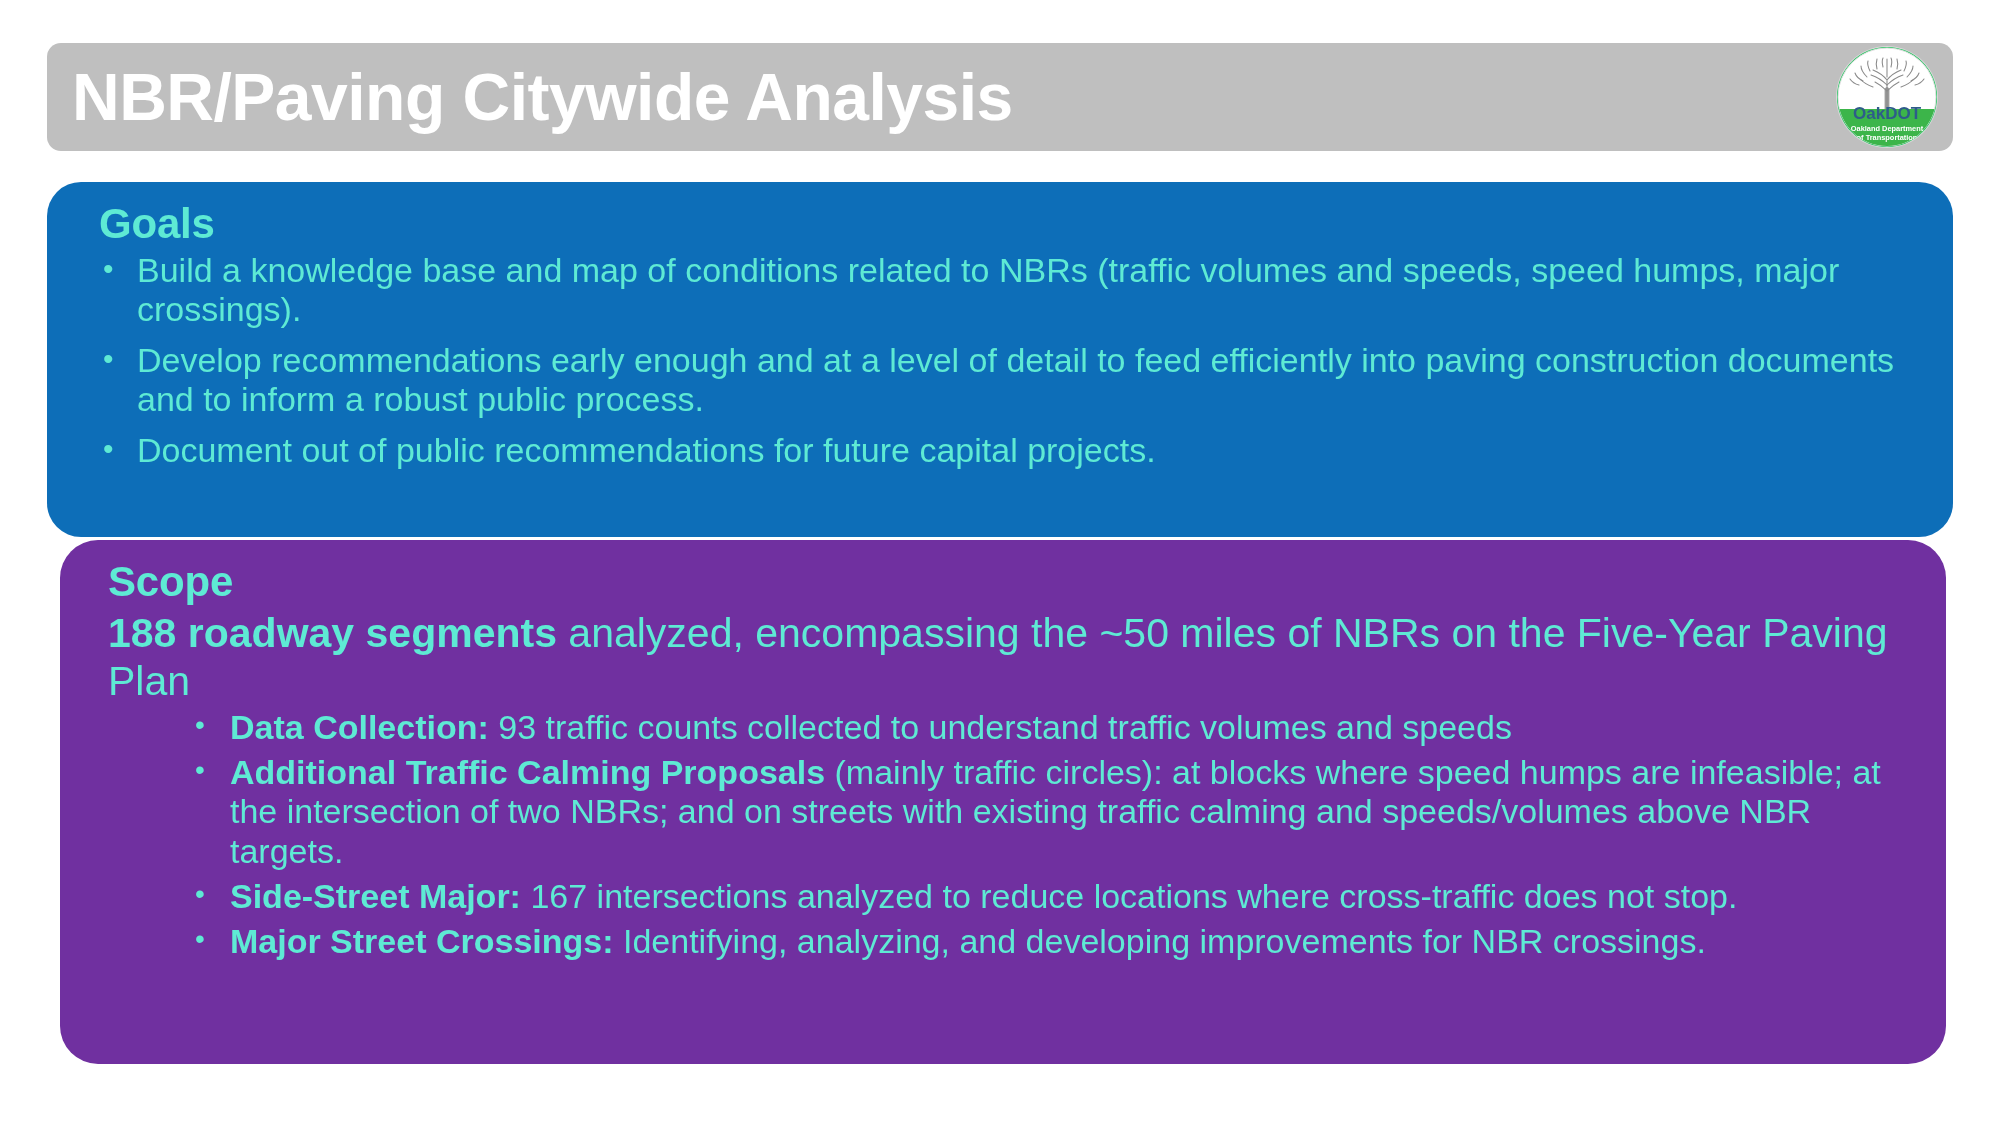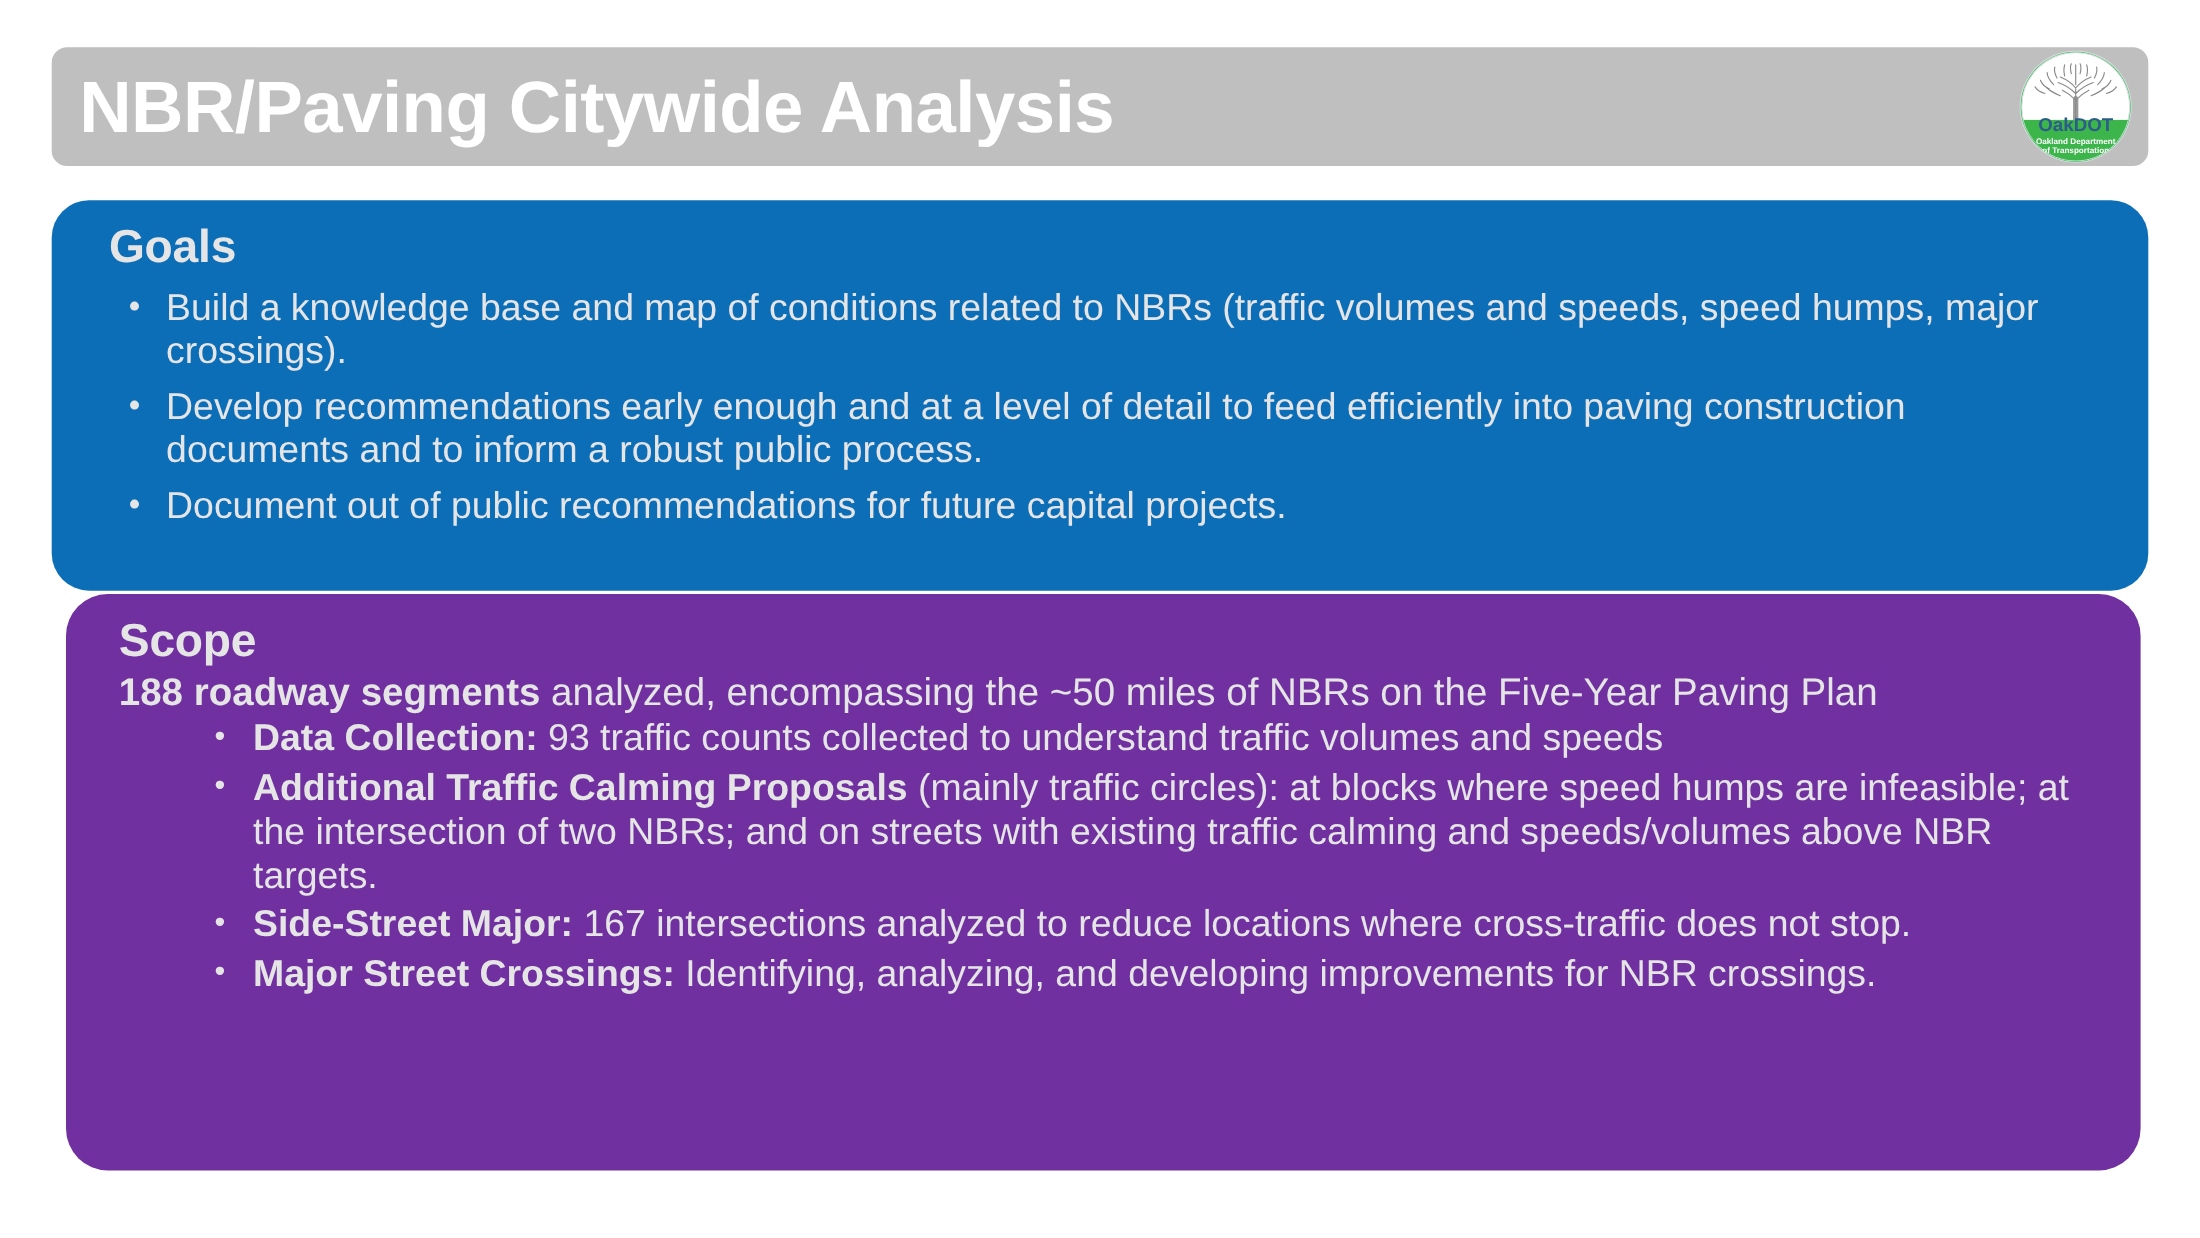--- a/index.html
+++ b/index.html
@@ -59,21 +59,21 @@
     background: #22c55e;
     overflow: hidden;
     box-shadow: 0 0 0 1px #d8d8d8;
   }
   .logo svg { display: block; width: 100px; height: 100px; }
 
   
   .panel {
     position: absolute;
     box-sizing: border-box;
-    color: #e5e5e5;
+    color: #5eead4;
   }
   .panel-goals {
     left: 47px;
     top: 182px;
     width: 1906px;
     height: 355px;
     background: #0d6eb8;
     border-radius: 34px;
     padding: 18px 34px 10px 34px;
   }
@@ -92,42 +92,42 @@
     font-weight: bold;
     line-height: 1.12;
     margin: 0 0 4px 18px;
     letter-spacing: -0.2px;
   }
   .panel-scope .panel-heading { margin-left: 16px; }
 
   
   ul.bullets {
     list-style: none;
-    margin: 14px;
+    margin: 0;
     padding: 0;
   }
   ul.bullets > li {
     position: relative;
     font-size: 34px;
     line-height: 1.16;
     margin: 0 0 11px 0;
     padding-left: 56px;
   }
   ul.bullets > li::before {
     content: "\2022";
     position: absolute;
     left: 22px;
     top: 0;
     font-size: 30px;
     line-height: 1.2;
   }
 
   
   .scope-intro {
-    font-size: 35px;
+    font-size: 41px;
     line-height: 1.18;
     margin: 0 0 2px 16px;
   }
   .scope-intro .lead { font-weight: bold; }
 
   
   ul.sub-bullets {
     list-style: none;
     margin: 0;
     padding: 0;

